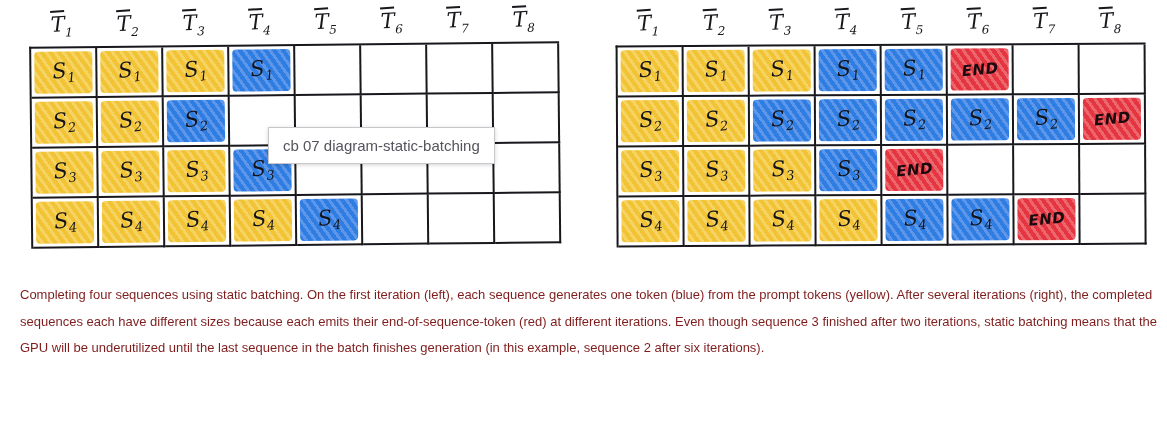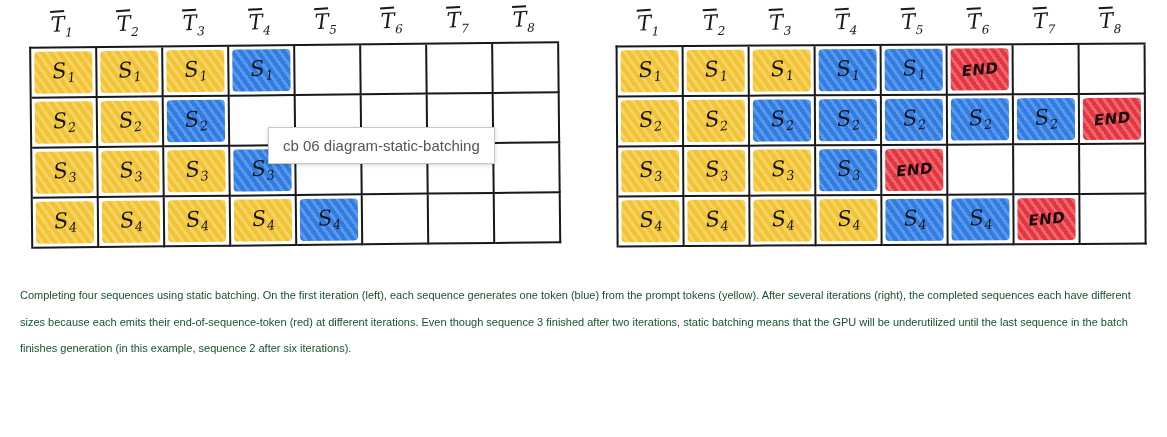--- a/index.html
+++ b/index.html
@@ -57,21 +57,21 @@
 
   .tooltip {
     position: absolute; left: 268px; top: 127px; z-index: 5;
     background: #ffffff; border: 1px solid #c8c8cc;
     box-shadow: 0 1px 4px rgba(0,0,0,0.18);
     padding: 9px 14px; font-size: 15px; color: #54545c; white-space: nowrap;
   }
 
   .caption {
     position: absolute; left: 20px; top: 282px; width: 1138px; margin: 0;
-    font-size: 11px; line-height: 26.5px; color: #14532d;
+    font-size: 13px; line-height: 26.5px; color: #7f1d1d;
   }
 </style>
 </head>
 <body>
 
 <div class="stage">
 
   <div class="grids">
     <div class="grid-block g-left">
         <div class="hdr-row">
@@ -361,18 +361,18 @@
             <div class="fill end">
               <span class="end-lbl">END</span>
             </div>
           </div>
           <div class="cell"></div>
         </div>
       </div>
   </div>
 
   <div class="tooltip">
-    <span>cb 06 diagram-static-batching</span>
+    <span>cb 07 diagram-static-batching</span>
   </div>
 
   <p class="caption">Completing four sequences using static batching. On the first iteration (left), each sequence generates one token (blue) from the prompt tokens (yellow). After several iterations (right), the completed sequences each have different sizes because each emits their end-of-sequence-token (red) at different iterations. Even though sequence 3 finished after two iterations, static batching means that the GPU will be underutilized until the last sequence in the batch finishes generation (in this example, sequence 2 after six iterations).</p>
 
 </div>
 
 </body></html>

